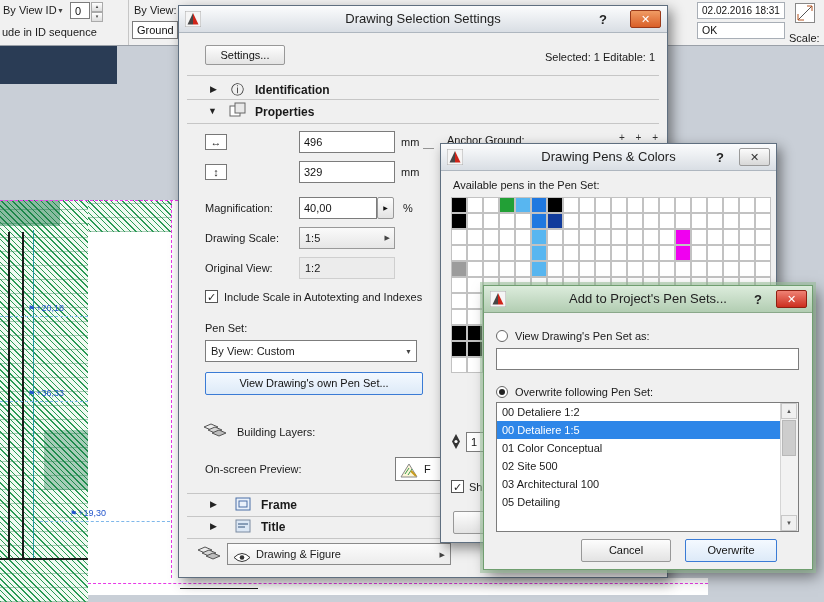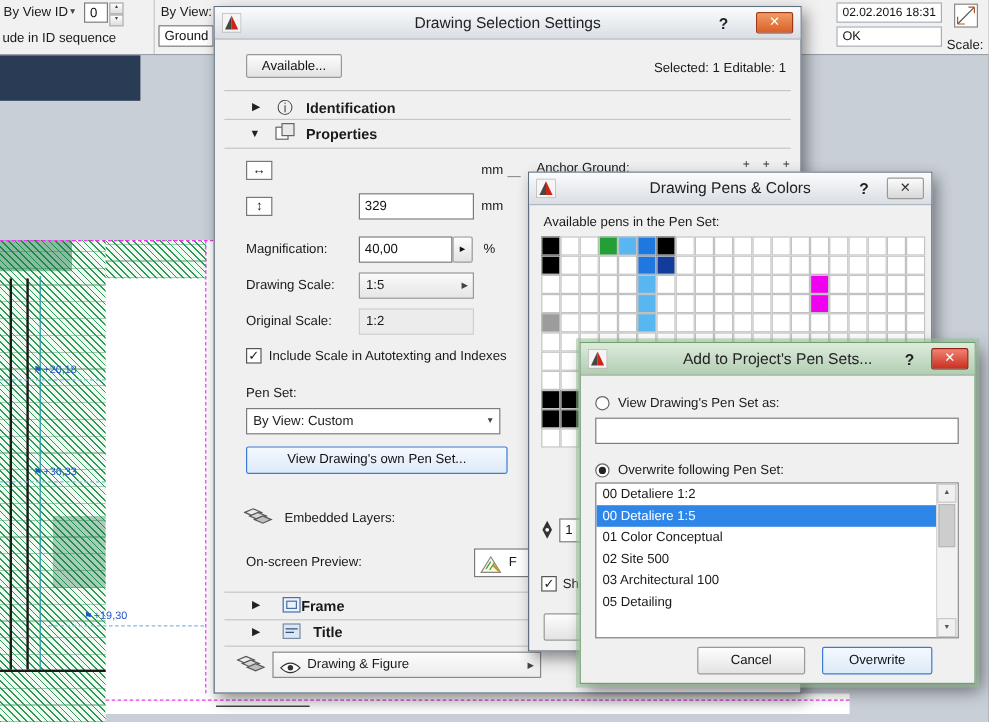--- a/index.html
+++ b/index.html
@@ -130,81 +130,82 @@
             <rect width="16" height="16" fill="#f5f5f5" stroke="#aaa" stroke-width="1"></rect>
             <polygon points="8,2 13.5,13.5 8,13.5" fill="#cf2418"></polygon>
             <polygon points="8,2 2.5,13.5 8,13.5" fill="#474747"></polygon>
           </svg>
       </span>
       <div class="ttl">Drawing Selection Settings</div>
       <div class="helpbtn" style="right:56px;top:6px;">?</div>
       <div class="closebtn close-orange" style="right:6px;top:4px;">✕</div>
     </div>
 
-    <div class="btn abs" style="left:26px;top:39px;width:80px;height:20px;line-height:18px;">Available...</div>
+    <div class="btn abs" style="left:26px;top:39px;width:80px;height:20px;line-height:18px;">Settings...</div>
     <span class="lbl" style="right:12px;top:45px;">Selected: 1 Editable: 1</span>
     <div class="hr" style="top:69px;"></div>
 
     <span class="arrow" style="left:31px;top:78px;">▶</span>
     <span class="lbl" style="left:52px;top:75px;font-size:13px;color:#333;">ⓘ</span>
     <span class="lbl bold" style="left:76px;top:77px;font-size:12px;">Identification</span>
     <div class="hr" style="top:93px;"></div>
 
     <span class="arrow" style="left:29px;top:100px;">▼</span>
     <span class="abs" style="left:50px;top:96px;">
       <svg width="18" height="15" viewBox="0 0 18 15">
           <rect x="1" y="4" width="10" height="10" fill="#fff" stroke="#666"></rect>
           <rect x="6" y="1" width="10" height="10" fill="#e9e9e9" stroke="#666"></rect>
         </svg>
     </span>
     <span class="lbl bold" style="left:76px;top:99px;font-size:12px;">Properties</span>
     <div class="hr" style="top:117px;"></div>
 
     <span class="field-ico" style="left:26px;top:128px;">↔</span>
+    <input class="inp abs" style="left: 120px; top: 125px; width: 96px; height: 22px;" value="496">
     <span class="lbl" style="left:222px;top:130px;">mm</span>
     <span class="lbl" style="left:244px;top:135px;color:#777;">—</span>
     <span class="lbl" style="left:268px;top:128px;">Anchor Ground:</span>
     <span class="lbl" style="left:440px;top:126px;font-size:10px;letter-spacing:4px;color:#333;">+ + +</span>
 
     <span class="field-ico" style="left:26px;top:158px;">↕</span>
     <input class="inp abs" style="left: 120px; top: 155px; width: 96px; height: 22px;" value="329">
     <span class="lbl" style="left:222px;top:160px;">mm</span>
 
     <span class="lbl" style="left:26px;top:196px;">Magnification:</span>
     <input class="inp abs" style="left: 120px; top: 191px; width: 78px; height: 22px;" value="40,00">
     <div class="btn abs" style="left:198px;top:191px;width:17px;height:22px;line-height:20px;font-size:6px;">▶</div>
     <span class="lbl" style="left:224px;top:196px;">%</span>
 
     <span class="lbl" style="left:26px;top:226px;">Drawing Scale:</span>
     <div class="combo combo2" style="left:120px;top:221px;width:96px;height:22px;">
       <span class="txt">1:5</span>
       <span class="arr">▶</span>
     </div>
 
-    <span class="lbl" style="left:26px;top:256px;">Original Scale:</span>
+    <span class="lbl" style="left:26px;top:256px;">Original View:</span>
     <div class="flat abs" style="left:120px;top:251px;width:96px;height:22px;line-height:20px;padding:0 5px;font-size:11px;box-sizing:border-box;">1:2</div>
 
     <span class="chk" style="left:26px;top:284px;">✓</span>
     <span class="lbl" style="left:45px;top:285px;">Include Scale in Autotexting and Indexes</span>
 
     <span class="lbl" style="left:26px;top:316px;">Pen Set:</span>
     <div class="combo" style="left:26px;top:334px;width:212px;height:22px;">
       <span class="txt">By View: Custom</span>
       <span class="arr">▼</span>
     </div>
     <div class="btn focus abs" style="left:26px;top:366px;width:218px;height:23px;line-height:21px;">View Drawing's own Pen Set...</div>
 
     <span class="abs" style="left:24px;top:416px;">
       <svg width="26" height="16" viewBox="0 0 26 16">
           <path d="M1 5 L8 2 L15 5 L8 8 Z" fill="#ececec" stroke="#555"></path>
           <path d="M5 8 L12 5 L19 8 L12 11 Z" fill="#d6d6d6" stroke="#555"></path>
           <path d="M9 11 L16 8 L23 11 L16 14 Z" fill="#bdbdbd" stroke="#555"></path>
         </svg>
     </span>
-    <span class="lbl" style="left:58px;top:420px;">Embedded Layers:</span>
+    <span class="lbl" style="left:58px;top:420px;">Building Layers:</span>
 
     <span class="lbl" style="left:26px;top:457px;">On-screen Preview:</span>
     <div class="combo" style="left:216px;top:451px;width:46px;height:24px;">
       <span class="abs" style="left:3px;top:3px;">
         <svg width="20" height="18" viewBox="0 0 20 18">
             <polygon points="2,16 18,16 10,3" fill="#fdf6d8" stroke="#888"></polygon>
             <path d="M6 13 l4 -6 M9 14 l4 -6" stroke="#3a9a50" fill="none"></path>
             <path d="M12 10 l5 5" stroke="#c79a1e" stroke-width="2" fill="none"></path>
           </svg>
       </span>
@@ -212,21 +213,21 @@
     </div>
 
     <div class="hr" style="top:487px;"></div>
     <span class="arrow" style="left:31px;top:493px;">▶</span>
     <span class="abs" style="left:56px;top:491px;">
       <svg width="16" height="14" viewBox="0 0 16 14">
           <rect x="1" y="1" width="14" height="12" fill="#eaf1fa" stroke="#4a6fa5"></rect>
           <rect x="4" y="4" width="8" height="6" fill="none" stroke="#4a6fa5"></rect>
         </svg>
     </span>
-    <span class="lbl bold" style="left:72px;top:492px;font-size:12px;text-align:center;">Frame</span>
+    <span class="lbl bold" style="left:82px;top:492px;font-size:12px;text-align:center;">Frame</span>
     <div class="hr" style="top:510px;"></div>
     <span class="arrow" style="left:31px;top:515px;">▶</span>
     <span class="abs" style="left:56px;top:513px;">
       <svg width="16" height="14" viewBox="0 0 16 14">
           <rect x="1" y="1" width="14" height="12" fill="#dbe7f5" stroke="#7a8aa0"></rect>
           <path d="M3 5 H13 M3 8 H10" stroke="#33527a" fill="none"></path>
         </svg>
     </span>
     <span class="lbl bold" style="left:82px;top:514px;font-size:12px;">Title</span>
     <div class="hr" style="top:532px;"></div>

